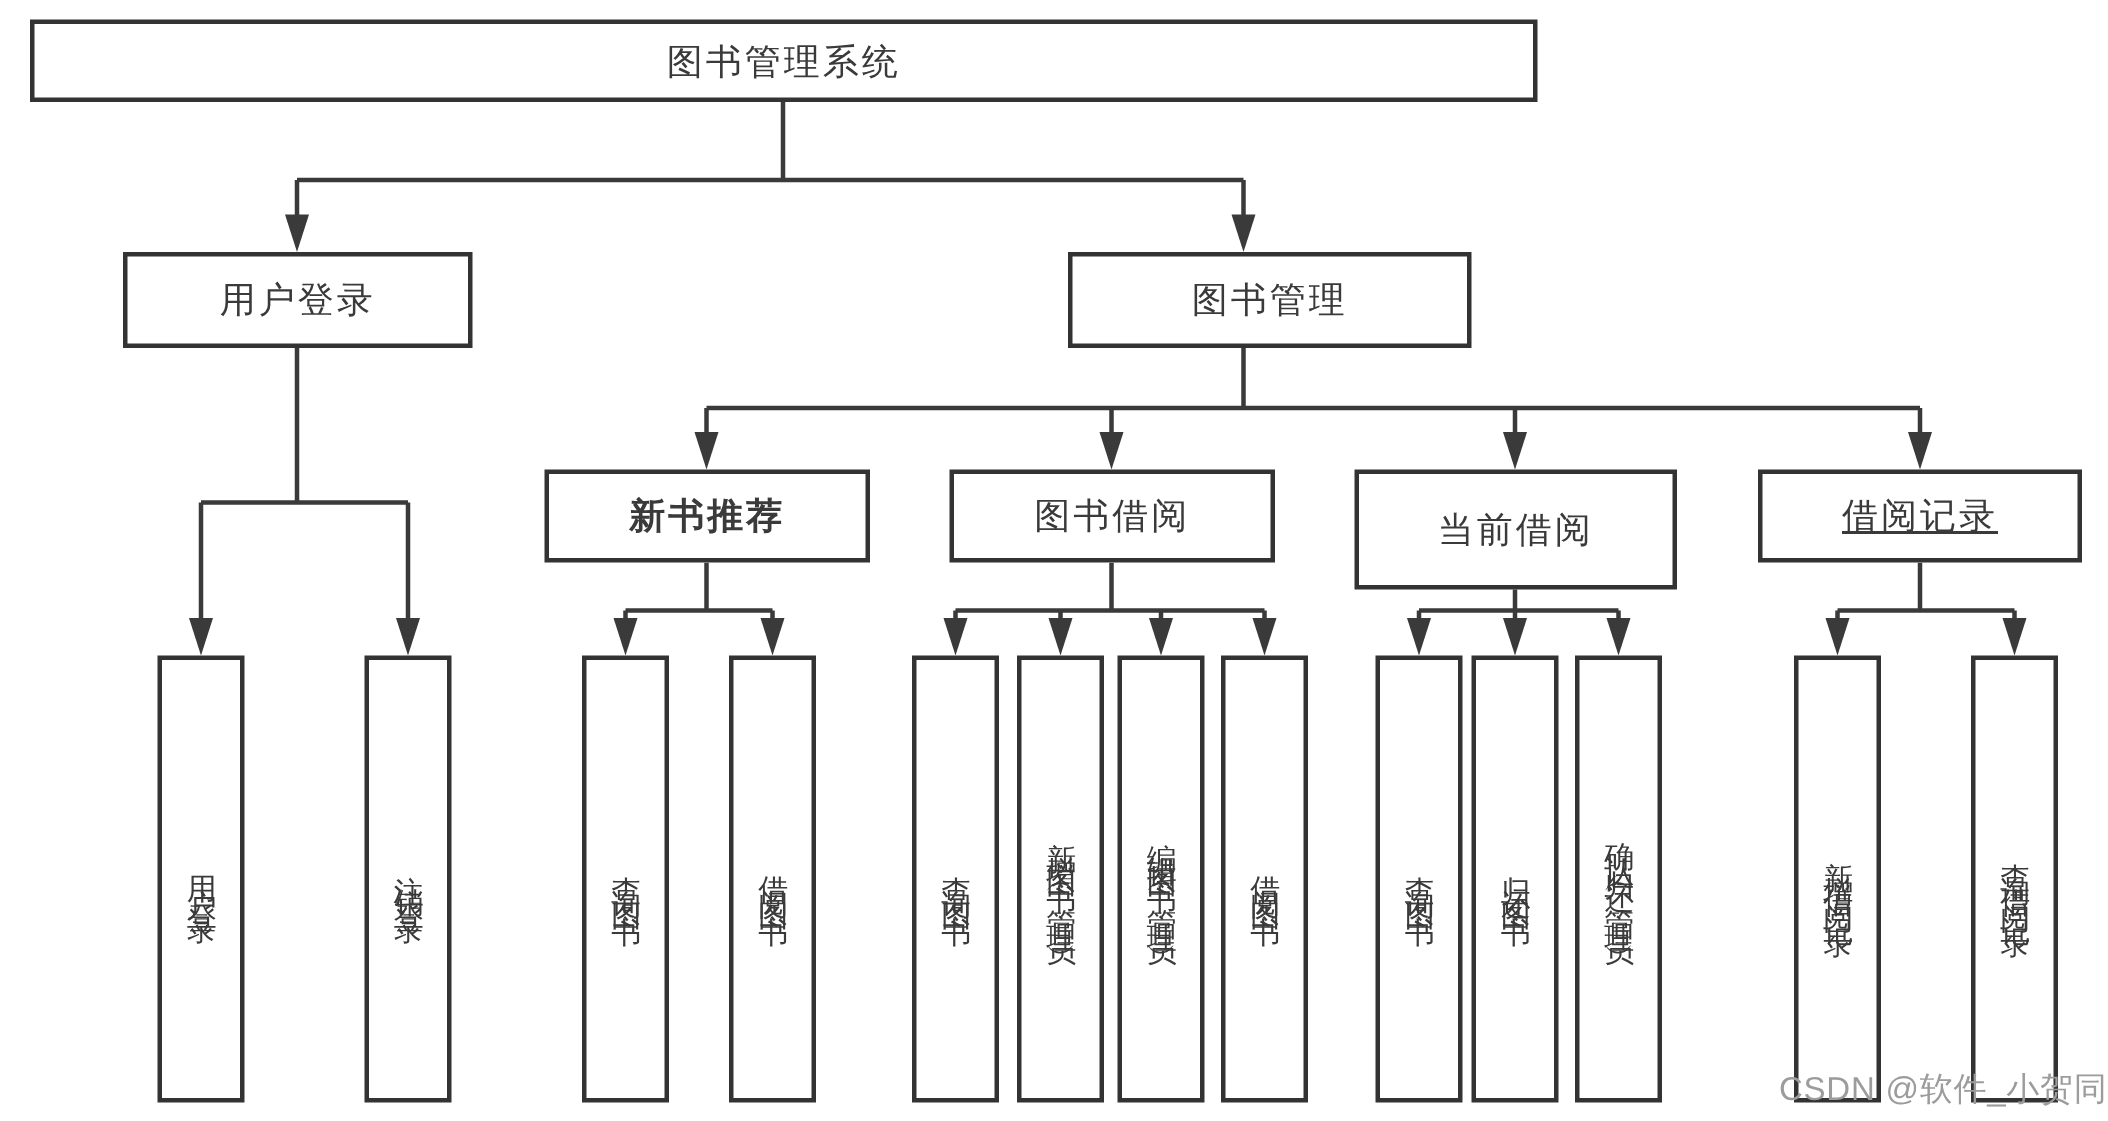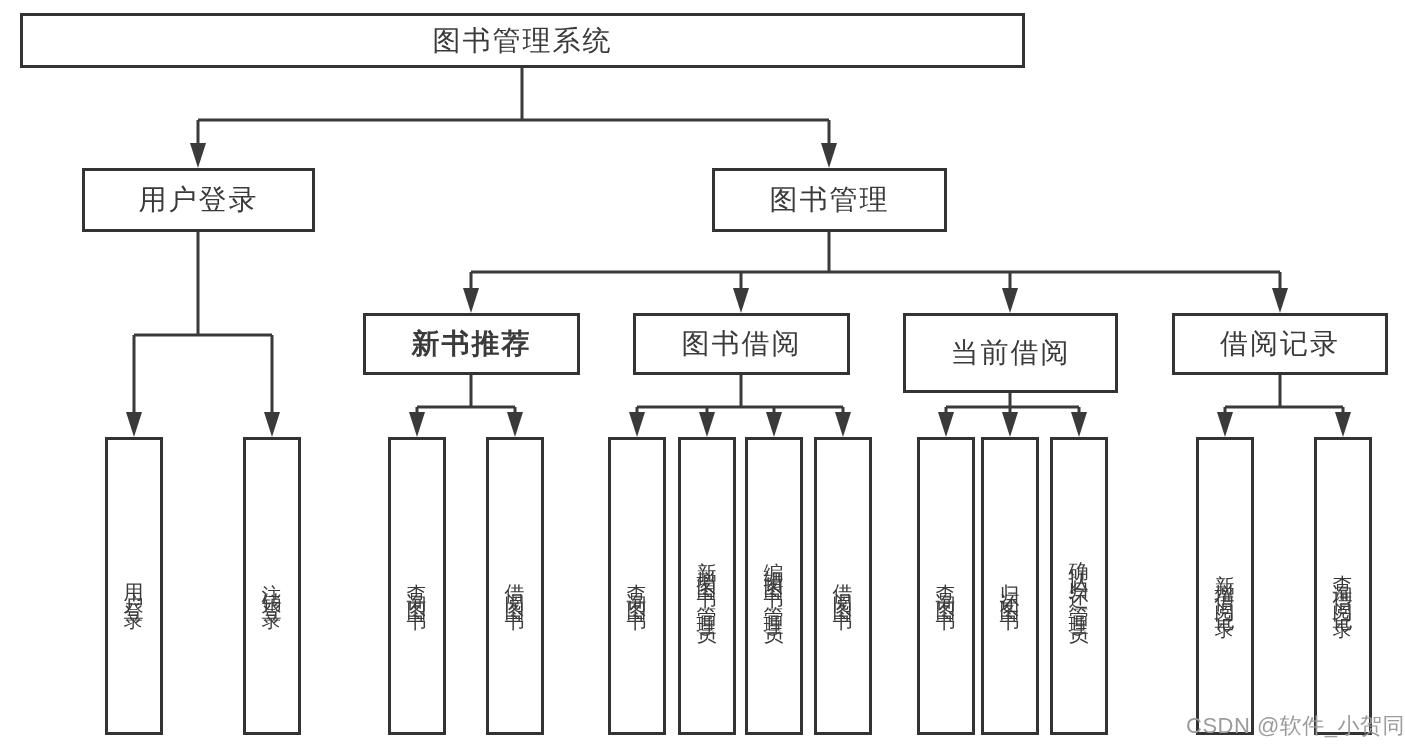--- a/index.html
+++ b/index.html
@@ -20,21 +20,21 @@
     position: absolute;
     box-sizing: border-box;
     border: 3px solid #333333;
     background: #ffffff;
     display: flex;
     align-items: center;
     justify-content: center;
     color: #3a3a3a;
   }
   .node.h .label {
-    font-size: 28px;
+    font-size: 24px;
     letter-spacing: 2px;
     white-space: nowrap;
   }
   .node.leaf .label {
     writing-mode: vertical-rl;
     text-orientation: mixed;
     font-size: 20px;
     letter-spacing: 9px;
     line-height: 1;
     white-space: nowrap;
@@ -86,34 +86,34 @@
     </g>
   </svg>
 
   <div class="node h" style="left:20px; top:13px; width:1005px; height:55px;">
     <span class="label">图书管理系统</span>
   </div>
 
   <div class="node h" style="left:82px; top:168px; width:233px; height:64px;">
     <span class="label">用户登录</span>
   </div>
-  <div class="node h" style="left:712px; top:168px; width:235px; height:64px;align-items:center;">
+  <div class="node h" style="left:712px; top:168px; width:269px; height:64px;align-items:center;">
     <span class="label">图书管理</span>
   </div>
 
   <div class="node h" style="left:363px; top:313px; width:217px; height:62px;font-weight:bold;">
     <span class="label">新书推荐</span>
   </div>
   <div class="node h" style="left:633px; top:313px; width:217px; height:62px;text-align:right;">
     <span class="label">图书借阅</span>
   </div>
   <div class="node h" style="left:903px; top:313px; width:215px; height:80px;">
     <span class="label">当前借阅</span>
   </div>
-  <div class="node h" style="left:1172px; top:313px; width:216px; height:62px;">
+  <div class="node h" style="left:1172px; top:313px; width:216px; height:62px;text-decoration:underline;">
     <span class="label">借阅记录</span>
   </div>
 
   <div class="node leaf" style="left:105px; top:437px; width:58px; height:298px;">
     <span class="label">用户登录</span>
   </div>
   <div class="node leaf" style="left:243px; top:437px; width:58px; height:298px;">
     <span class="label">注销登录</span>
   </div>
 

